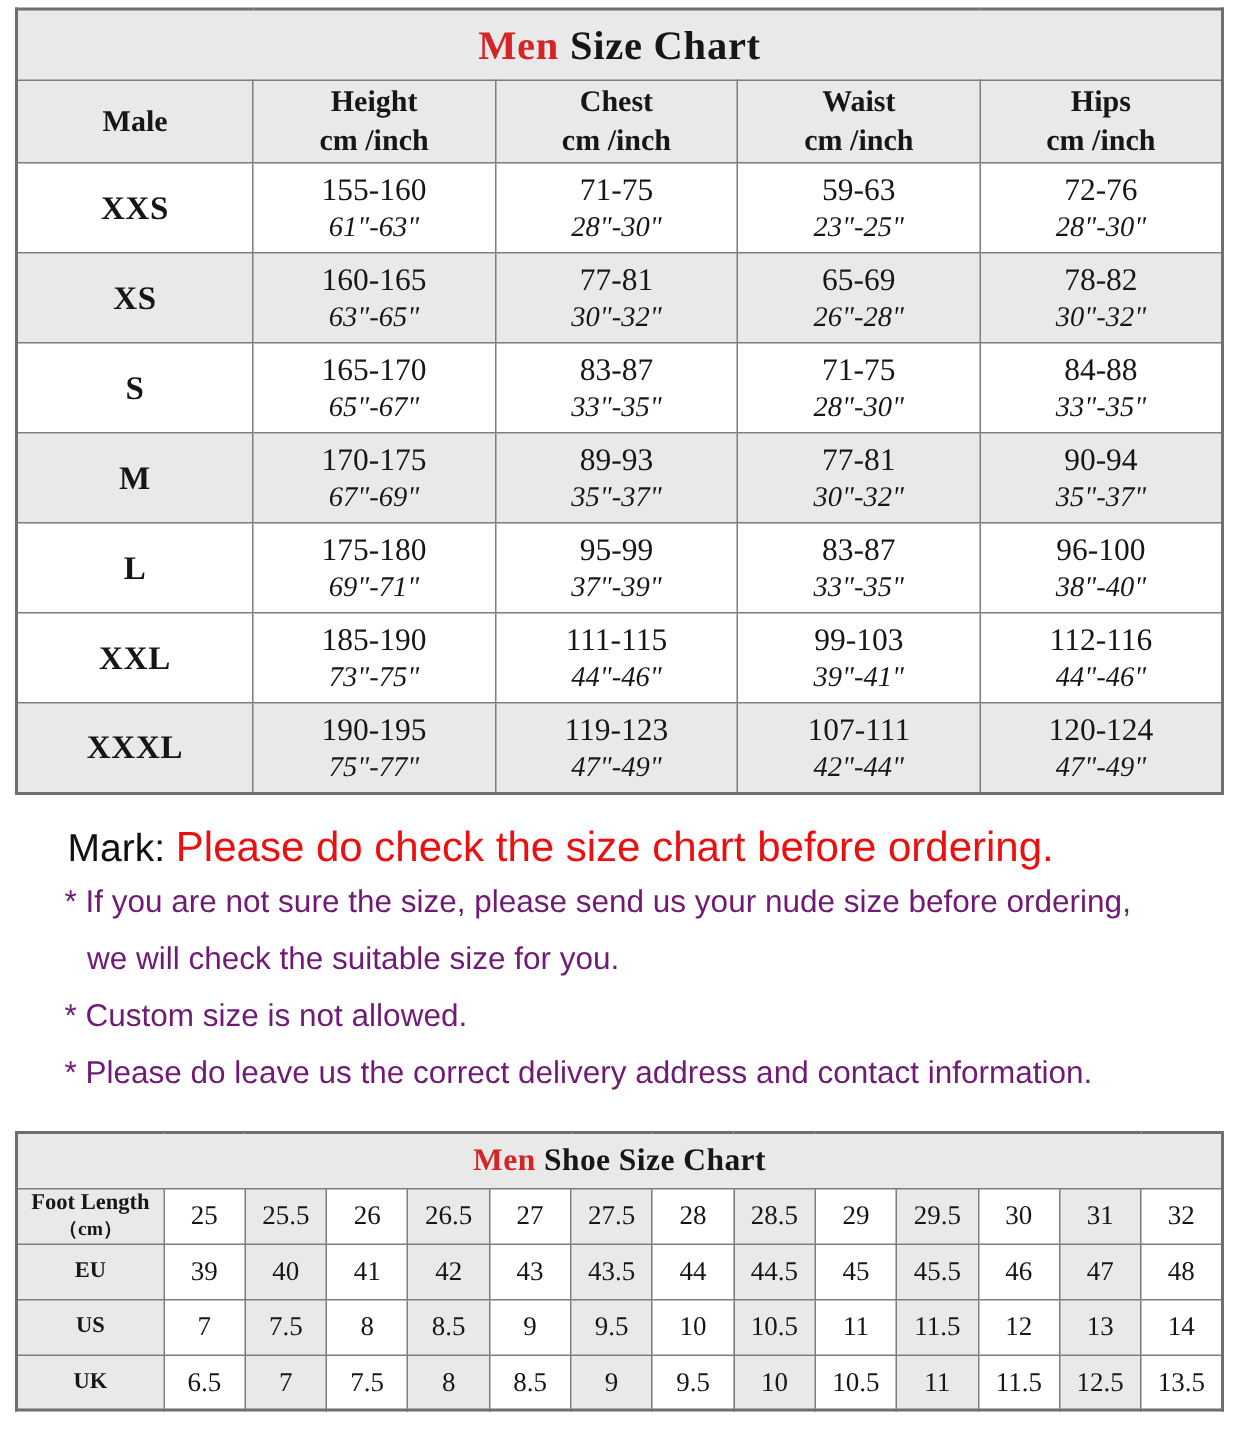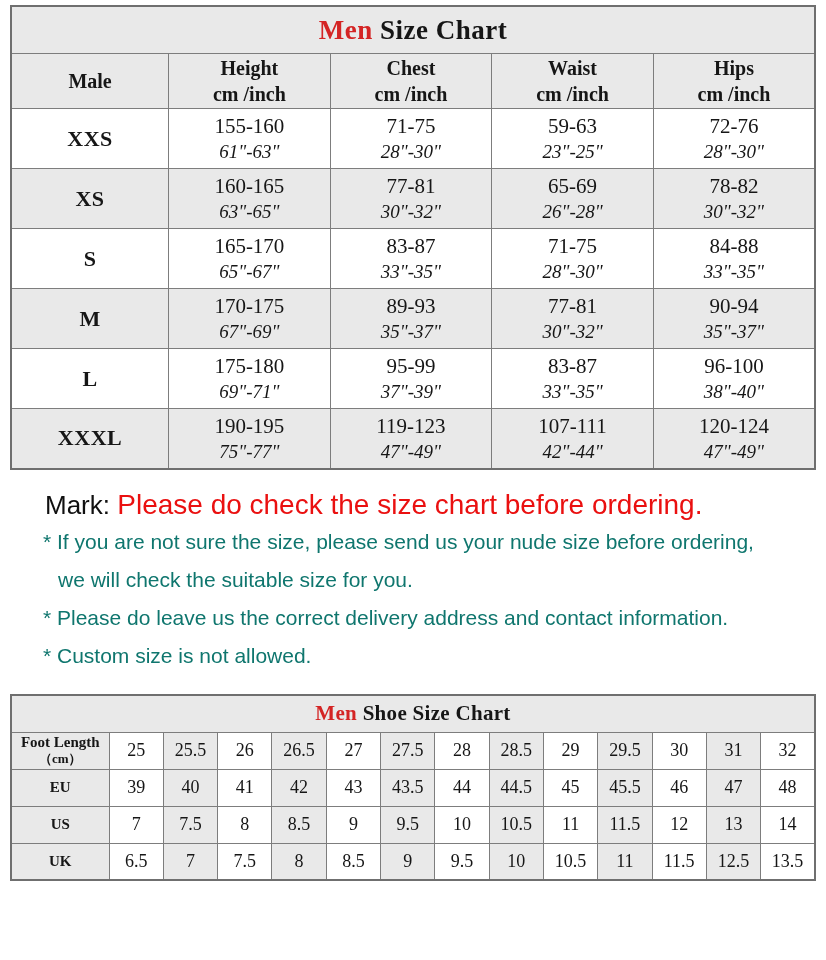--- a/index.html
+++ b/index.html
@@ -21,21 +21,21 @@
   .size-table tbody tr{height:60px;}
   .size-table tr.shade th,.size-table tr.shade td{background:#e9e9e9;}
   .size-label{font-size:22px;font-weight:bold;letter-spacing:.5px;}
   .cm{font-size:21px;line-height:1.28;}
   .inch{font-size:19px;font-style:italic;line-height:1.28;}
 
   .mark-line{margin:19px 0 10px 35px;font-family:"Liberation Sans",sans-serif;white-space:nowrap;}
   .mark-label{font-size:26px;color:#101010;}
   .mark-text{font-size:28px;color:#ea1010;}
 
-  .notes{margin-left:33px;font-family:"Liberation Sans",sans-serif;font-size:21px;color:#0f766e;}
+  .notes{margin-left:33px;font-family:"Liberation Sans",sans-serif;font-size:21px;color:#701a75;}
   .notes p{margin:0 0 16px 0;line-height:22px;}
   .notes p.cont{margin-left:15px;}
 
   .shoe-table{margin-top:27px;border:2px solid #6f6f6f;}
   .shoe-table th,.shoe-table td{
     border:1px solid #7d7d7d;text-align:center;vertical-align:middle;padding:0;
   }
   .shoe-title-cell{height:36px;background:#e9e9e9;font-size:21px;font-weight:bold;letter-spacing:.3px;}
   .shoe-table tbody tr{height:37px;}
   .shoe-label{background:#e9e9e9;font-weight:bold;font-size:15px;line-height:1.15;}
@@ -171,20 +171,39 @@
           </td>
           <td>
             <div class="cm">83-87</div>
             <div class="inch">33"-35"</div>
           </td>
           <td>
             <div class="cm">96-100</div>
             <div class="inch">38"-40"</div>
           </td>
         </tr>
+        <tr>
+          <th class="size-label">XXL</th>
+          <td>
+            <div class="cm">185-190</div>
+            <div class="inch">73"-75"</div>
+          </td>
+          <td>
+            <div class="cm">111-115</div>
+            <div class="inch">44"-46"</div>
+          </td>
+          <td>
+            <div class="cm">99-103</div>
+            <div class="inch">39"-41"</div>
+          </td>
+          <td>
+            <div class="cm">112-116</div>
+            <div class="inch">44"-46"</div>
+          </td>
+        </tr>
         <tr class="shade">
           <th class="size-label">XXXL</th>
           <td>
             <div class="cm">190-195</div>
             <div class="inch">75"-77"</div>
           </td>
           <td>
             <div class="cm">119-123</div>
             <div class="inch">47"-49"</div>
           </td>
@@ -200,22 +219,22 @@
       </tbody>
   </table>
 
   <div class="mark-line">
     <span class="mark-label">Mark: </span><span class="mark-text">Please do check the size chart before ordering.</span>
   </div>
 
   <div class="notes">
       <p>* If you are not sure the size, please send us your nude size before ordering,</p>
       <p class="cont">we will check the suitable size for you.</p>
+      <p>* Custom size is not allowed.</p>
       <p>* Please do leave us the correct delivery address and contact information.</p>
-      <p>* Custom size is not allowed.</p>
     </div>
 
   <table class="shoe-table">
     <colgroup>
       <col style="width:12.2%">
       <col style="width:6.754%">
         <col style="width:6.754%">
         <col style="width:6.754%">
         <col style="width:6.754%">
       <col style="width:6.754%">

